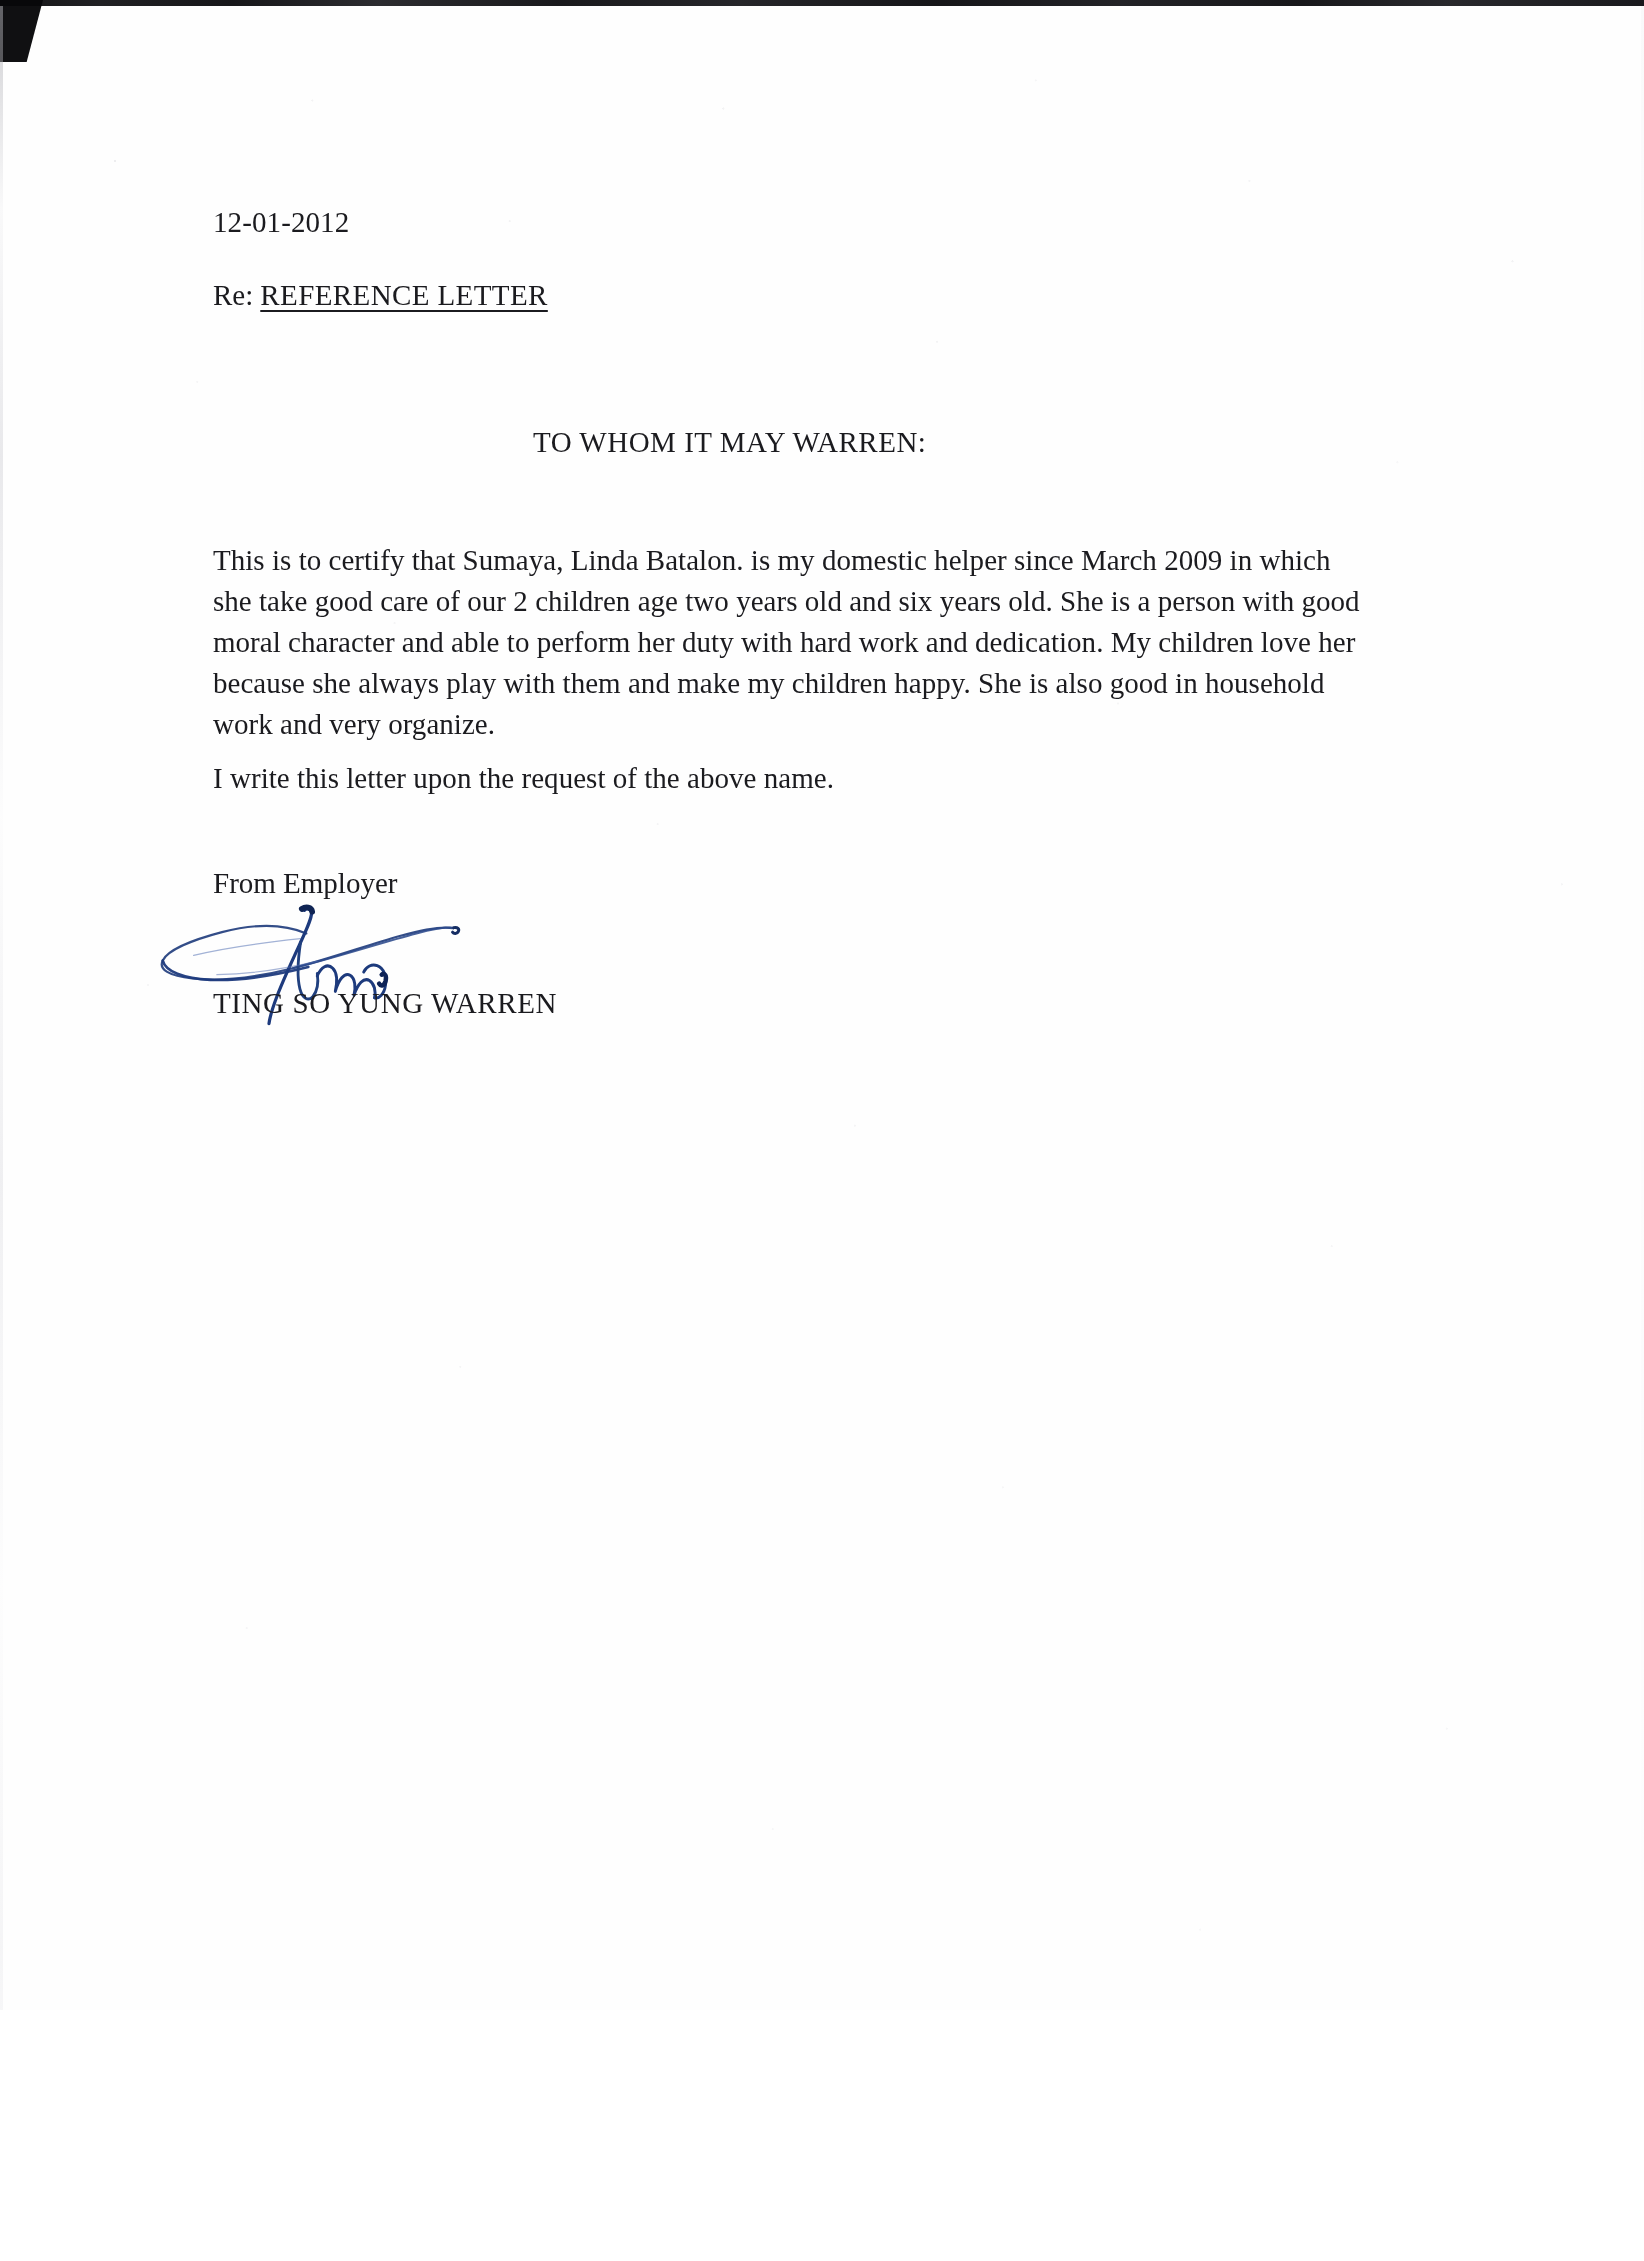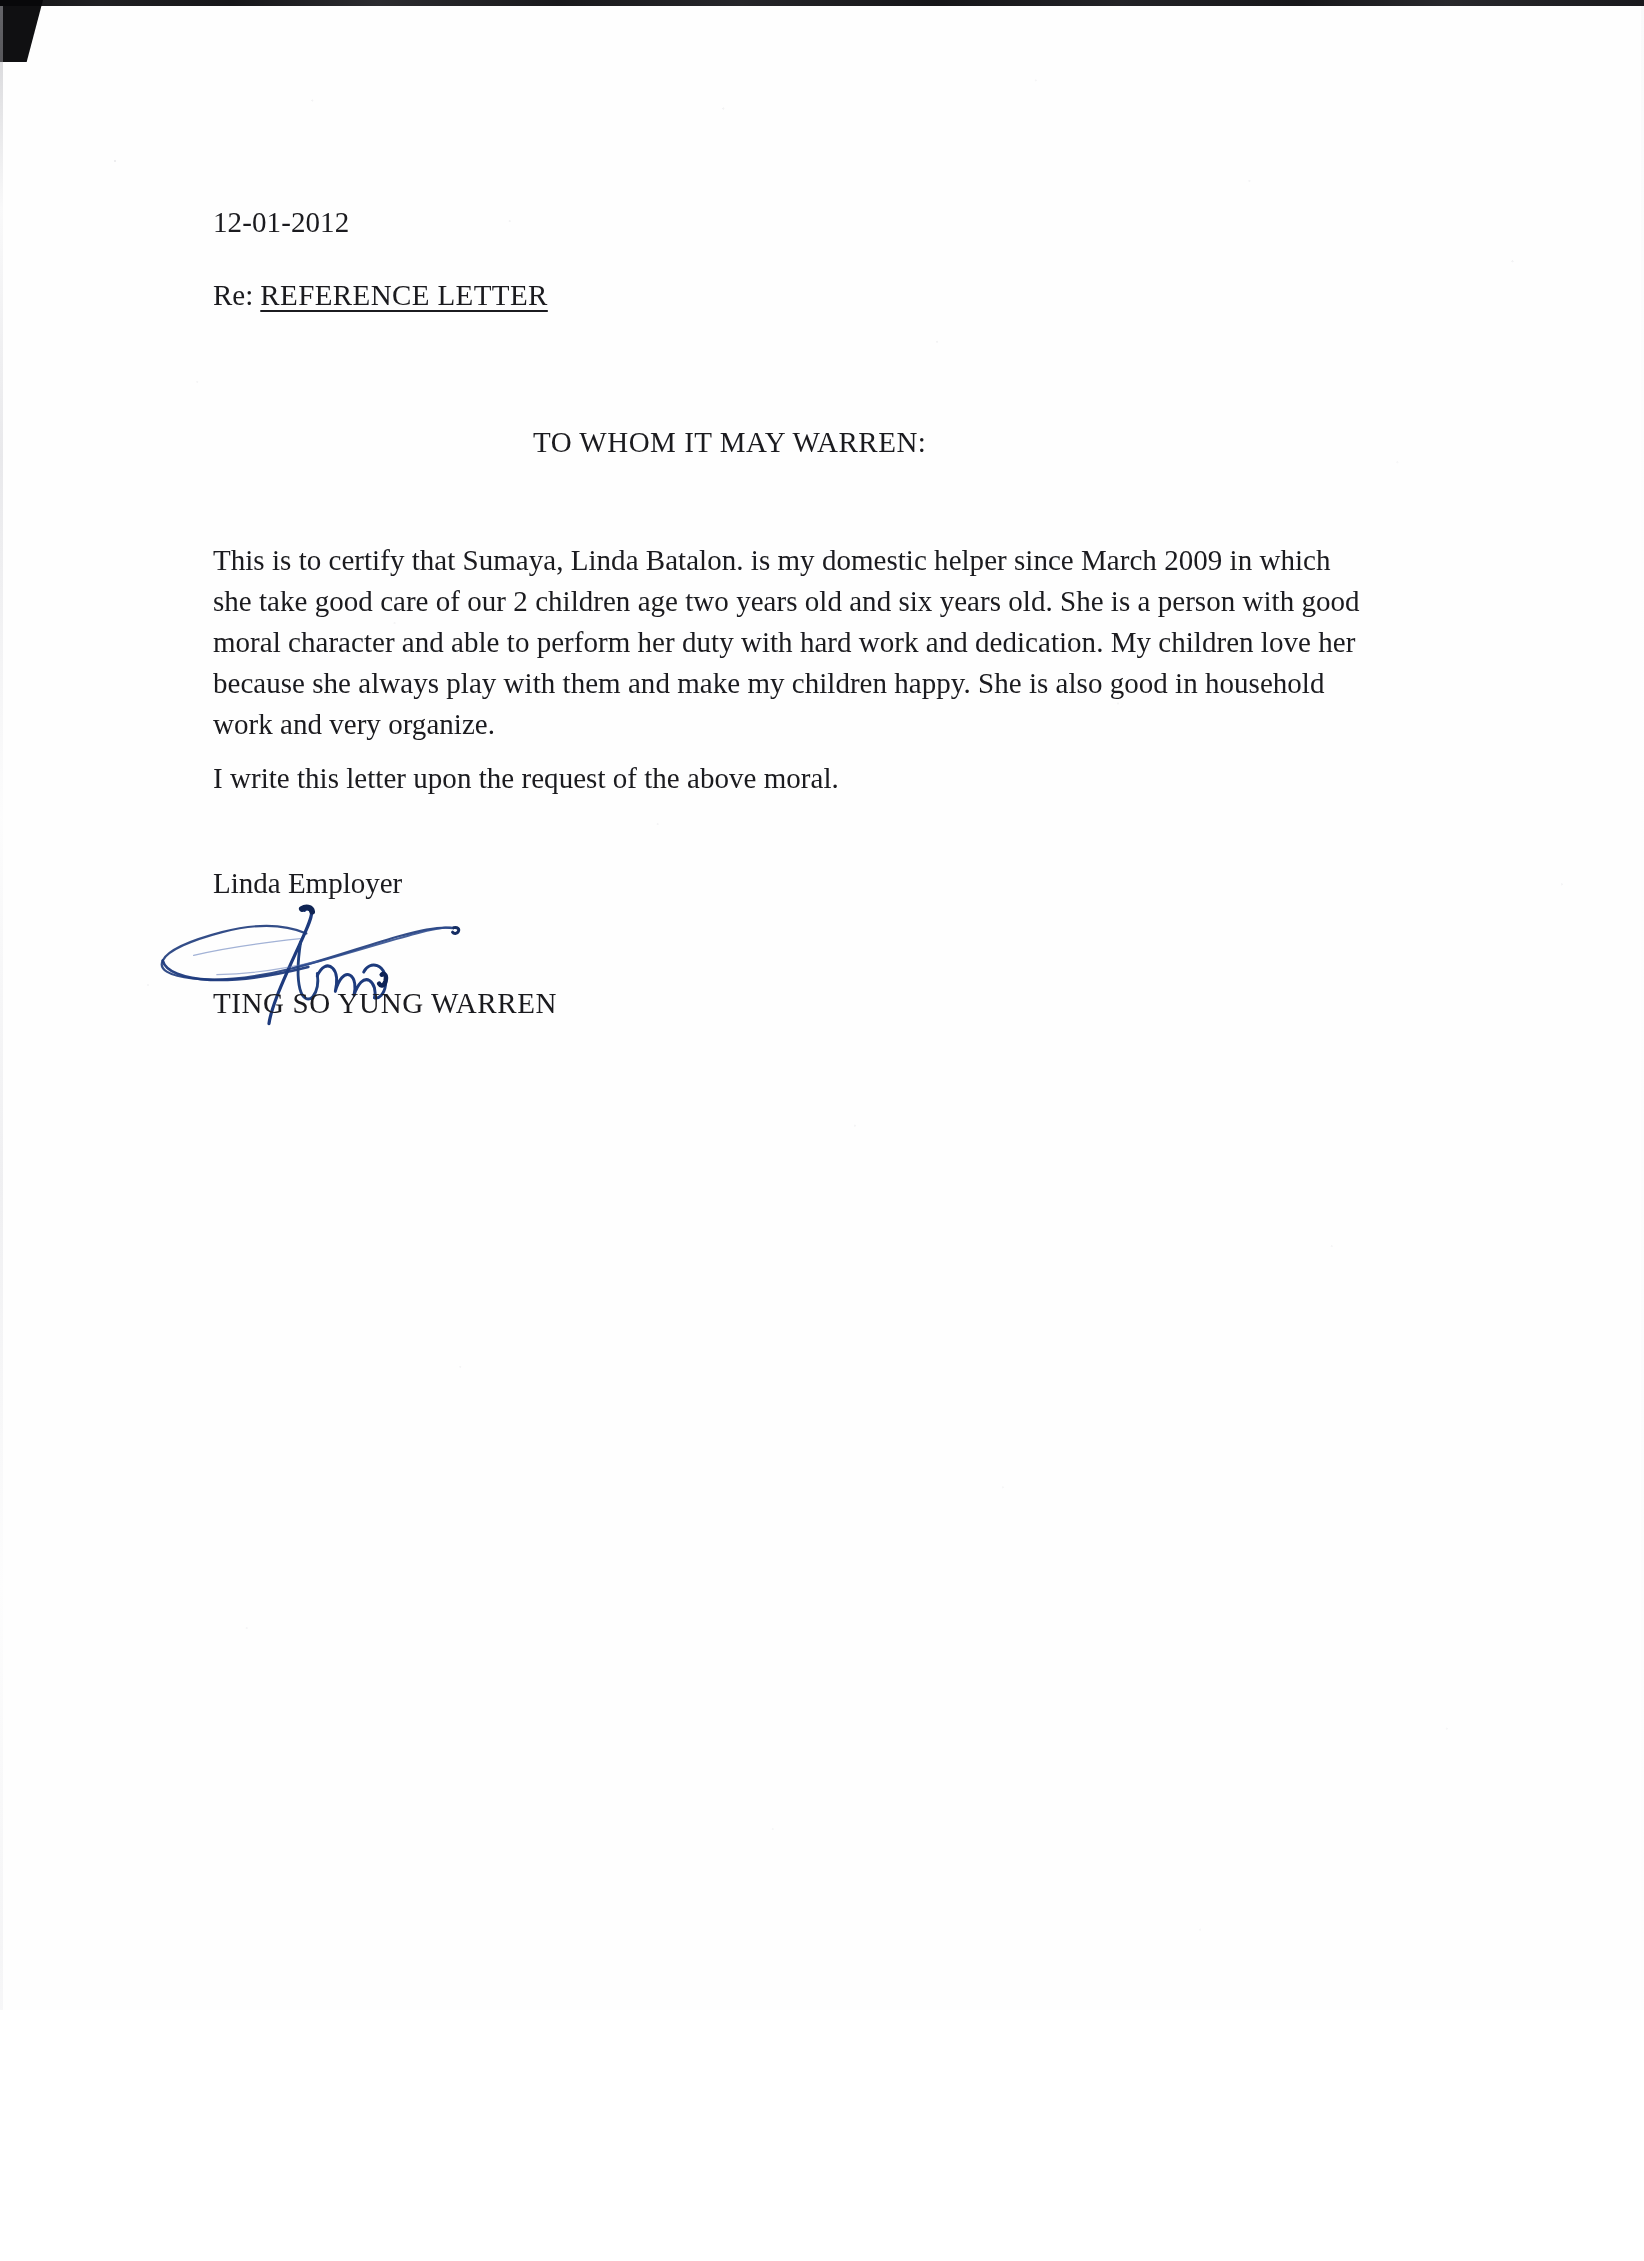--- a/index.html
+++ b/index.html
@@ -184,23 +184,23 @@
   <div class="letter-date">12-01-2012</div>
 
   <div class="subject-line">
     <span class="subject-label">Re:</span><span class="subject-value">REFERENCE LETTER</span>
   </div>
 
   <div class="salutation">TO WHOM IT MAY WARREN:</div>
 
   <div class="body-paragraph para-1">This is to certify that Sumaya, Linda Batalon. is my domestic helper since March 2009 in which she take good care of our 2 children age two years old and six years old. She is a person with good moral character and able to perform her duty with hard work and dedication. My children love her because she always play with them and make my children happy. She is also good in household work and very organize.</div>
 
-  <div class="body-paragraph para-2">I write this letter upon the request of the above moral.</div>
-
-  <div class="from-employer">Linda Employer</div>
+  <div class="body-paragraph para-2">I write this letter upon the request of the above name.</div>
+
+  <div class="from-employer">From Employer</div>
 
   <div class="signature-mark">
     <svg width="322" height="129" viewBox="0 0 500 200" fill="none" xmlns="http://www.w3.org/2000/svg" aria-hidden="true">
 
       <path d="M235 58 C198 42 150 44 104 56 C58 68 20 84 12 100
                C5 114 22 124 58 128 C100 133 158 126 214 112
                C272 97 330 76 380 62 C420 51 448 47 463 50" stroke="#24407f" stroke-width="3.4" stroke-linecap="round" fill="none" opacity="0.93"></path>
 
       <path d="M12 100 C16 117 44 128 86 130 C132 132 186 123 238 110" stroke="#1d3a7d" stroke-width="4.2" stroke-linecap="round" fill="none" opacity="0.95"></path>
 

